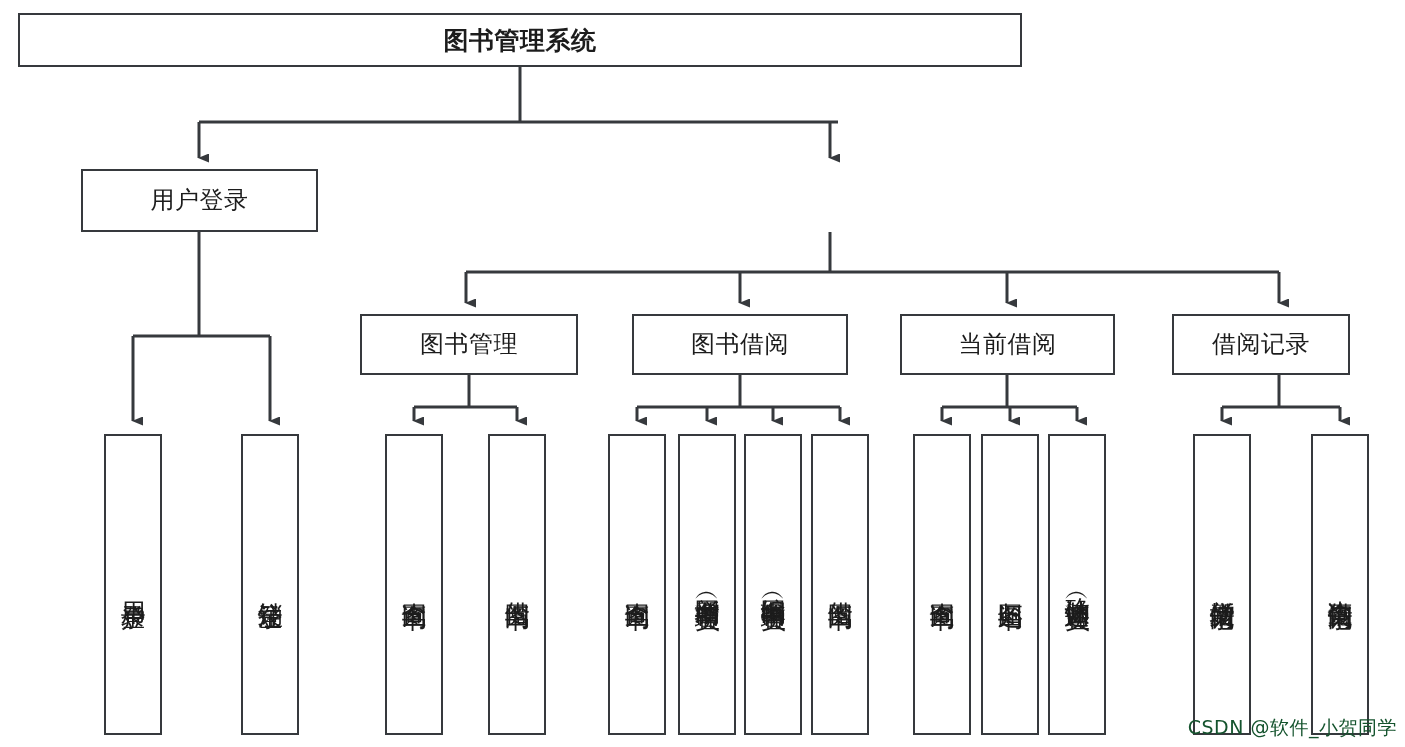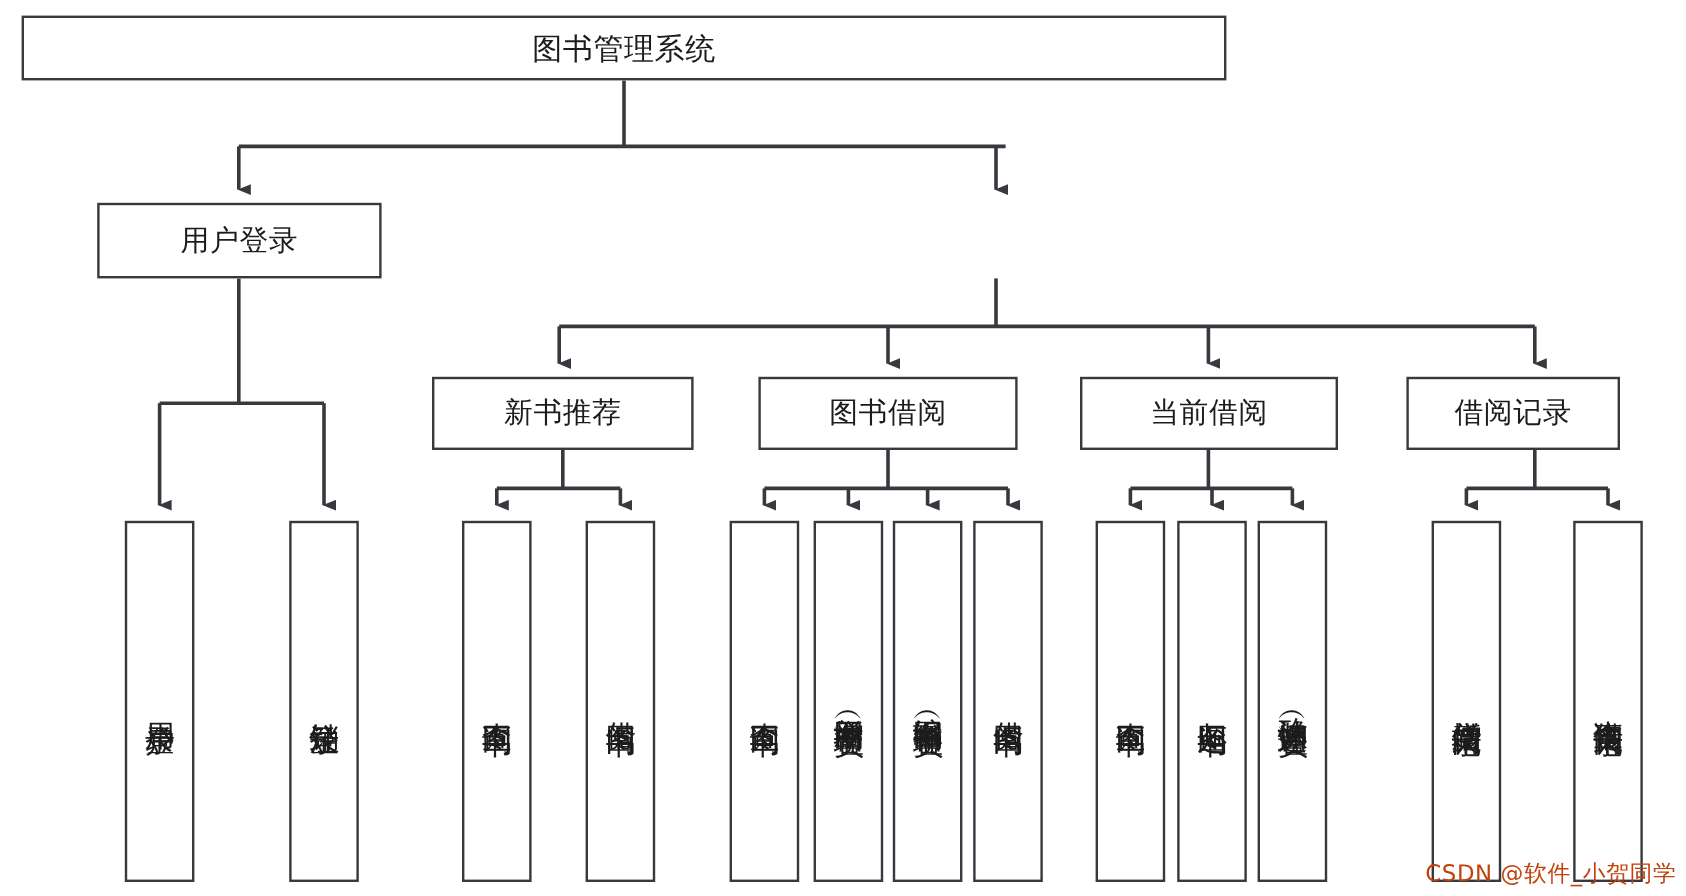--- a/index.html
+++ b/index.html
@@ -37,21 +37,21 @@
     text-align: center;
     color: #1c1c1c;
     z-index: 3;
   }
   .node-label {
     display: block;
     line-height: 1.16;
     letter-spacing: 0.5px;
     white-space: nowrap;
   }
-  .node.root .node-label { font-size: 25px; }
+  .node.root .node-label { font-size: 25px; font-weight: bold; }
   .node.lvl2 .node-label { font-size: 24px; }
   .node.lvl3 .node-label { font-size: 24px; }
 
   .node.leaf {
     align-items: center;
     justify-content: center;
   }
   .node.leaf .node-label {
     writing-mode: vertical-rl;
     text-orientation: upright;
@@ -59,21 +59,21 @@
     line-height: 1.18;
     letter-spacing: 1.5px;
     white-space: normal;
     max-height: 100%;
   }
   #watermark {
     position: absolute;
     right: 8px;
     bottom: 6px;
     font-size: 19px;
-    color: #c2410c;
+    color: #14532d;
     letter-spacing: 0.5px;
     z-index: 6;
     white-space: nowrap;
     font-family: "DejaVu Sans", "Liberation Sans", sans-serif;
   }
 </style>
 </head>
 <body>
 
 <div id="diagram-root">
@@ -133,21 +133,21 @@
 
   <div class="node root" style="left:18px; top:13px; width:1004px; height:54px;">
     <span class="node-label">图书管理系统</span>
   </div>
 
   <div class="node lvl2" style="left:81px; top:169px; width:237px; height:63px;">
     <span class="node-label">用户登录</span>
   </div>
 
   <div class="node lvl3" style="left:360px; top:314px; width:218px; height:61px;">
-    <span class="node-label">新书推荐</span>
+    <span class="node-label">图书管理</span>
   </div>
   <div class="node lvl3" style="left:632px; top:314px; width:216px; height:61px;">
     <span class="node-label">图书借阅</span>
   </div>
   <div class="node lvl3" style="left:900px; top:314px; width:215px; height:61px;">
     <span class="node-label">当前借阅</span>
   </div>
   <div class="node lvl3" style="left:1172px; top:314px; width:178px; height:61px;">
     <span class="node-label">借阅记录</span>
   </div>

